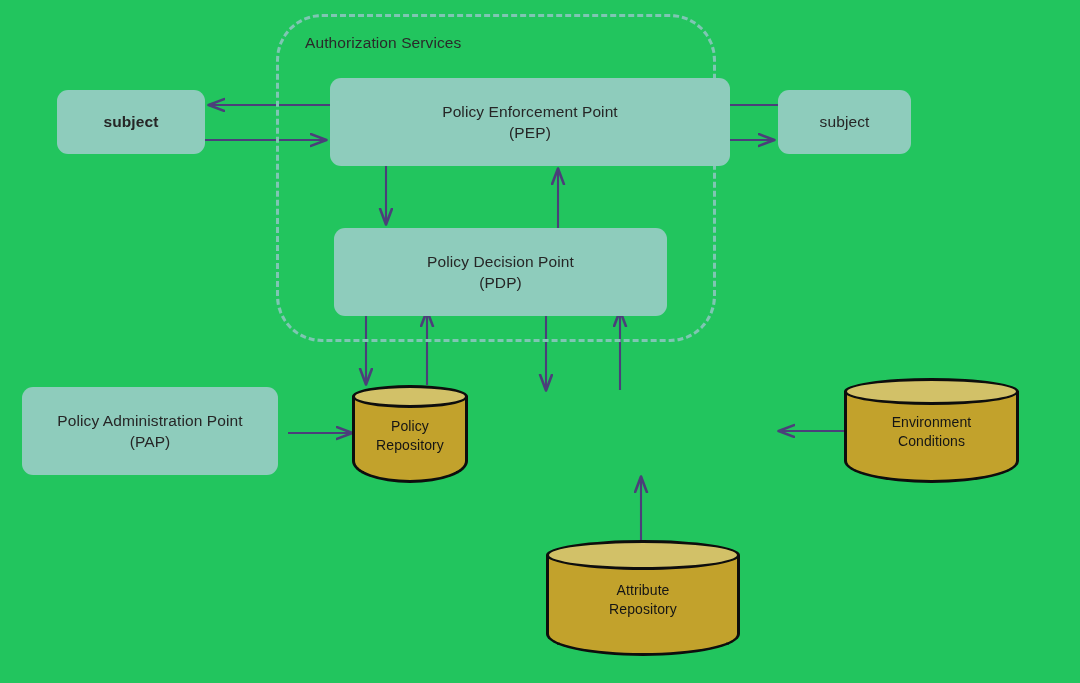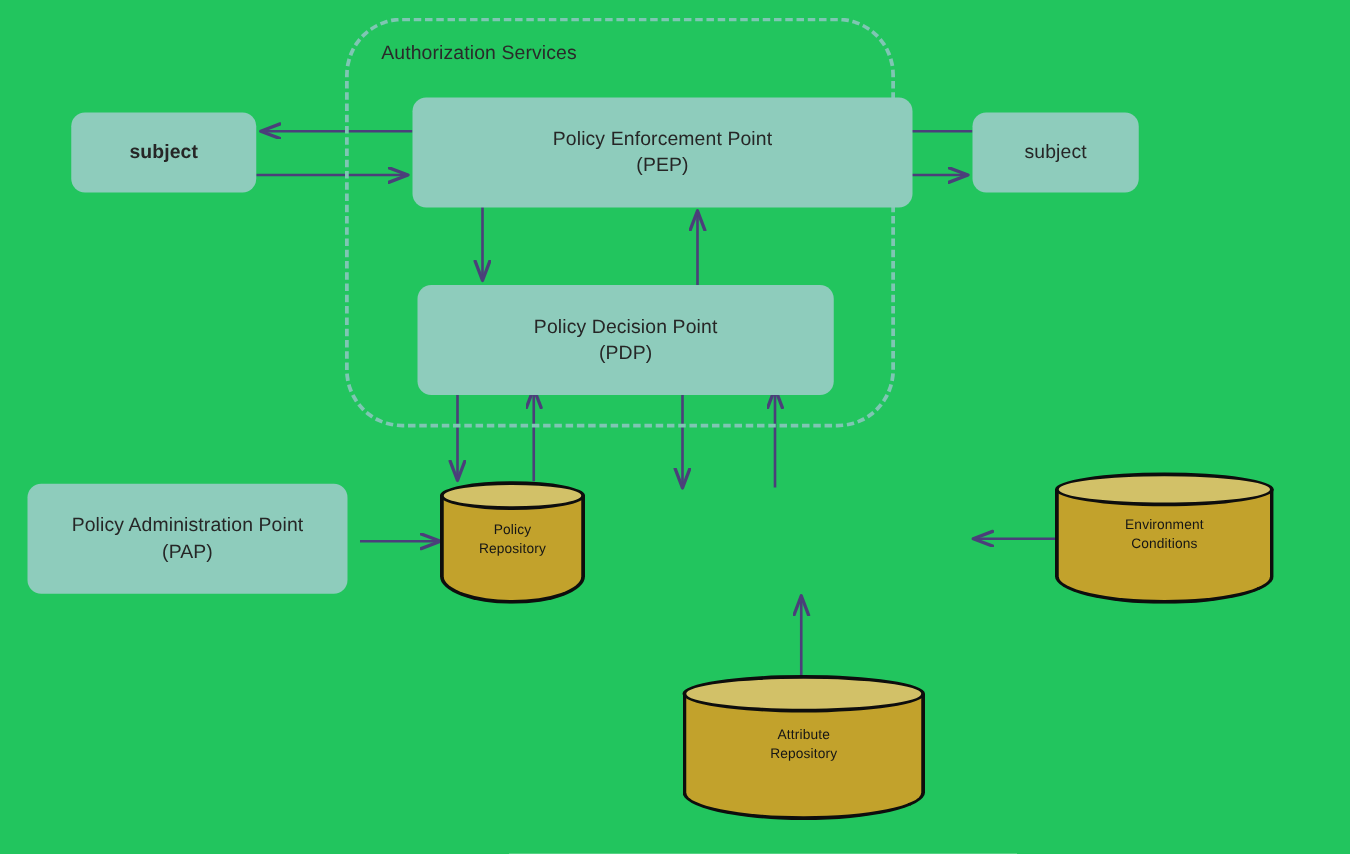--- a/index.html
+++ b/index.html
@@ -86,21 +86,21 @@
     background: #D2C168;
     border: 3px solid #0d0d0d;
     border-radius: 50% / 50%;
   }
   .cyl-label {
     position: absolute;
     left: 0;
     right: 0;
     text-align: center;
     color: #151515;
-    font-size: 11px;
+    font-size: 14px;
     line-height: 1.38;
     letter-spacing: 0.1px;
   }
 </style>
 </head>
 <body>
 
 <div id="diagram">
 
   <svg id="edges" viewBox="0 0 1080 683" width="1080" height="683">

